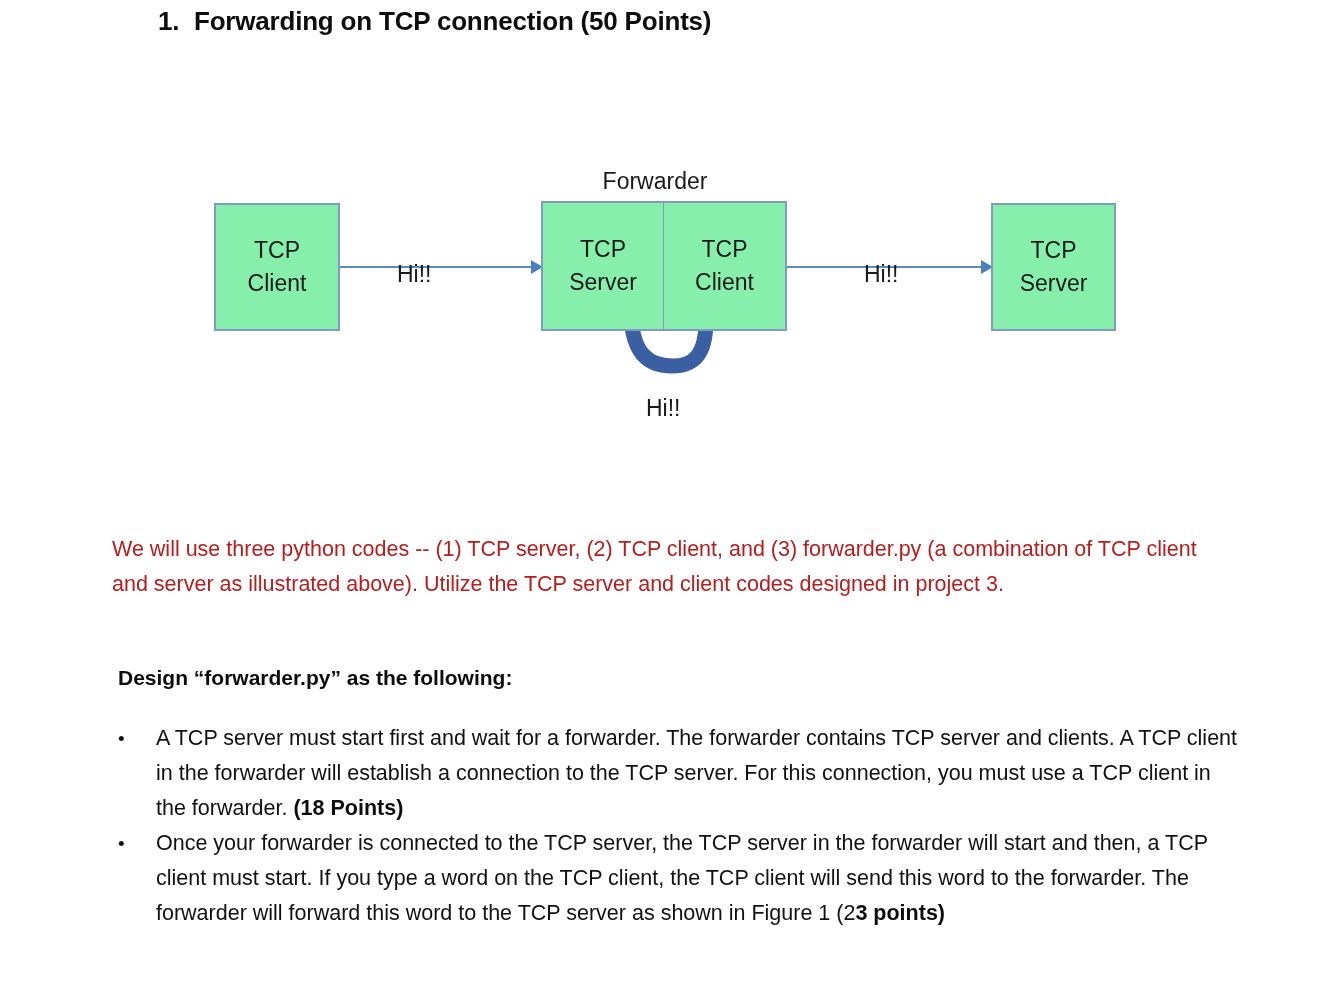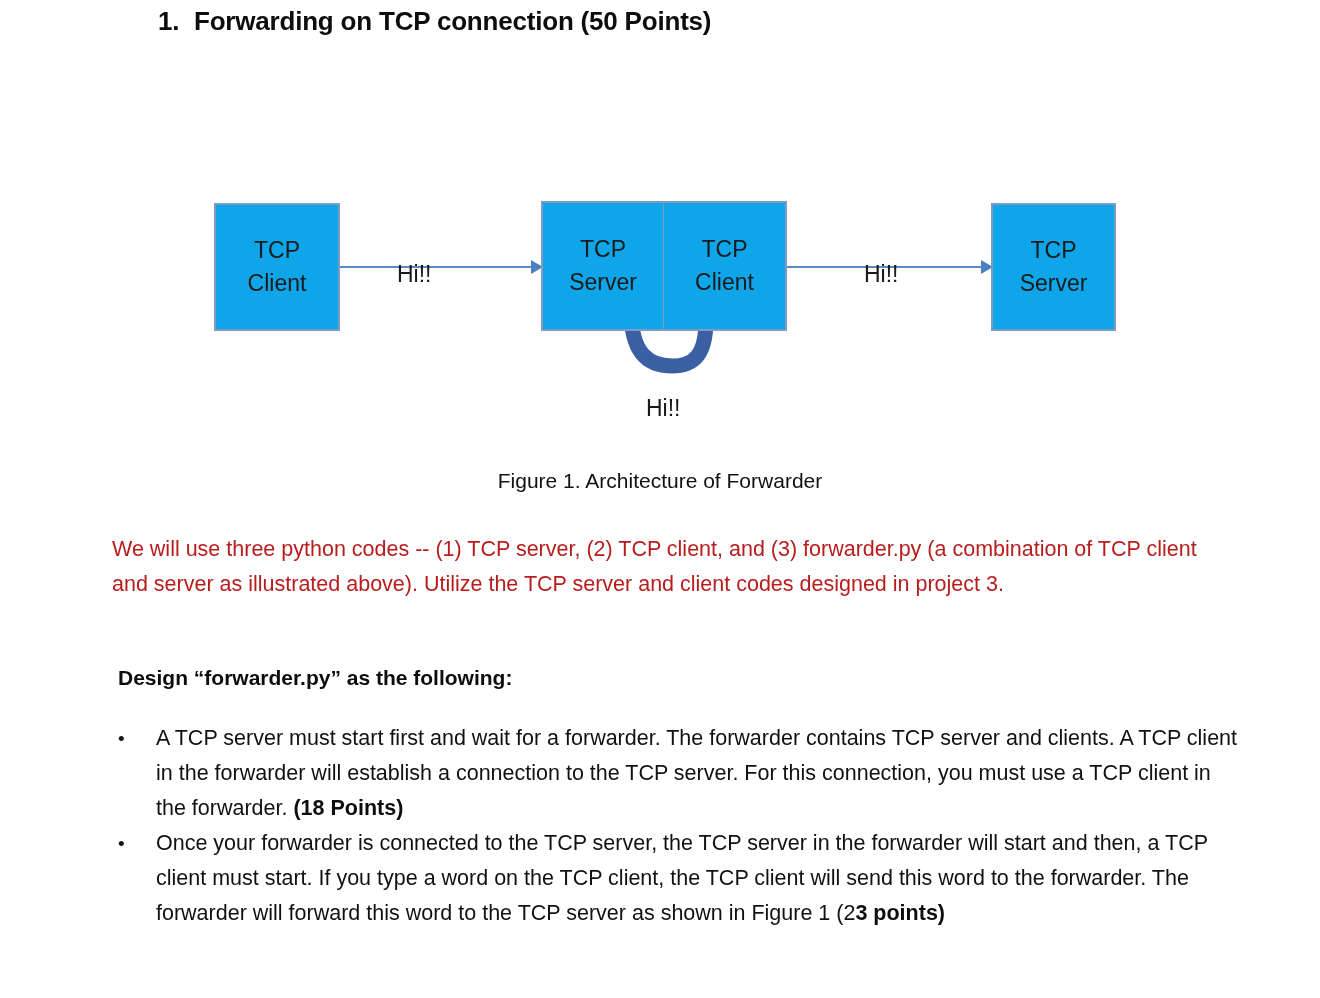--- a/index.html
+++ b/index.html
@@ -45,21 +45,21 @@
   .diagram {
     position: absolute;
     left: 150px;
     top: 150px;
     width: 1030px;
     height: 270px;
   }
   .node-box {
     position: absolute;
     border: 2px solid #7f9cc0;
-    background: #0ea5e9;
+    background: #86efac;
     box-sizing: border-box;
     display: flex;
     flex-direction: column;
     align-items: center;
     justify-content: center;
     font-size: 23px;
     line-height: 1.45;
     color: #1a1a1a;
   }
   .node-box .ln { display: block; }
@@ -179,20 +179,21 @@
 
       <g>
         <path d="M 481 160
                  C 481 205, 500 216, 522 216
                  C 544 216, 556 205, 556 170" fill="none" stroke="#3a5fa3" stroke-width="15" stroke-linecap="butt"></path>
         <polygon points="481,163 471,163 481,143 491,163" fill="#3a5fa3"></polygon>
         <polygon points="556,172 538,172 556,148 574,172" fill="#3a5fa3"></polygon>
       </g>
     </svg>
 
+    <div class="fwd-label">Forwarder</div>
 
     <div class="node-box" id="box-client-left">
       <span class="ln">TCP</span>
       <span class="ln">Client</span>
     </div>
 
     <div class="node-box" id="box-fwd-server">
       <span class="ln">TCP</span>
       <span class="ln">Server</span>
     </div>
@@ -205,21 +206,20 @@
     <div class="node-box" id="box-server-right">
       <span class="ln">TCP</span>
       <span class="ln">Server</span>
     </div>
 
     <div class="msg-label" id="msg-left">Hi!!</div>
     <div class="msg-label" id="msg-right">Hi!!</div>
     <div class="msg-label" id="msg-loop">Hi!!</div>
   </div>
 
-  <div class="fig-caption">Figure 1. Architecture of Forwarder</div>
 </div>
 
 <div class="body-para">We will use three python codes -- (1) TCP server, (2) TCP client, and (3) forwarder.py (a combination of TCP client and server as illustrated above). Utilize the TCP server and client codes designed in project 3.</div>
 
 <div class="design-heading">Design “forwarder.py” as the following:</div>
 
 <div class="bullets">
 
   <div class="bullet-row">
     <span class="dot">•</span><span>A TCP server must start first and wait for a forwarder. The forwarder contains TCP server and clients. A TCP client in the forwarder will establish a connection to the TCP server. For this connection, you must use a TCP client in the forwarder. </span><span class="b">(18 Points)</span>

